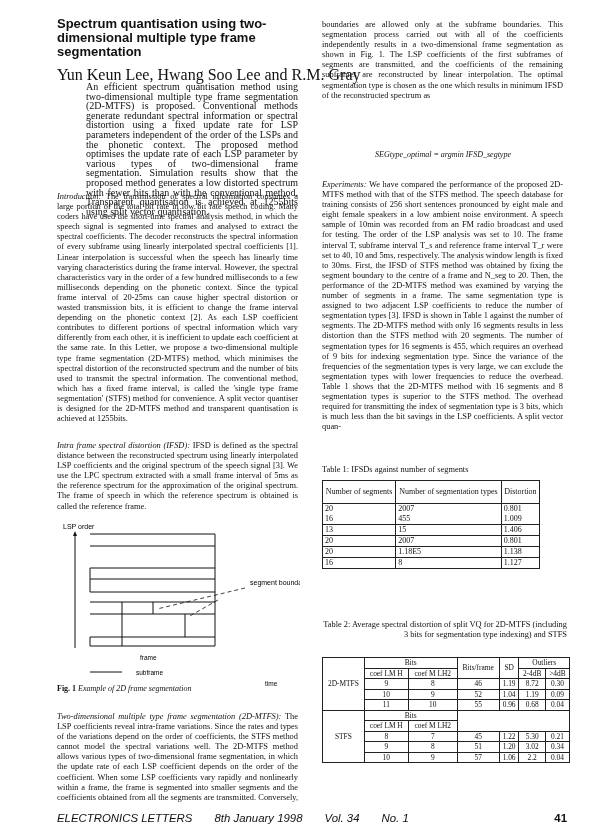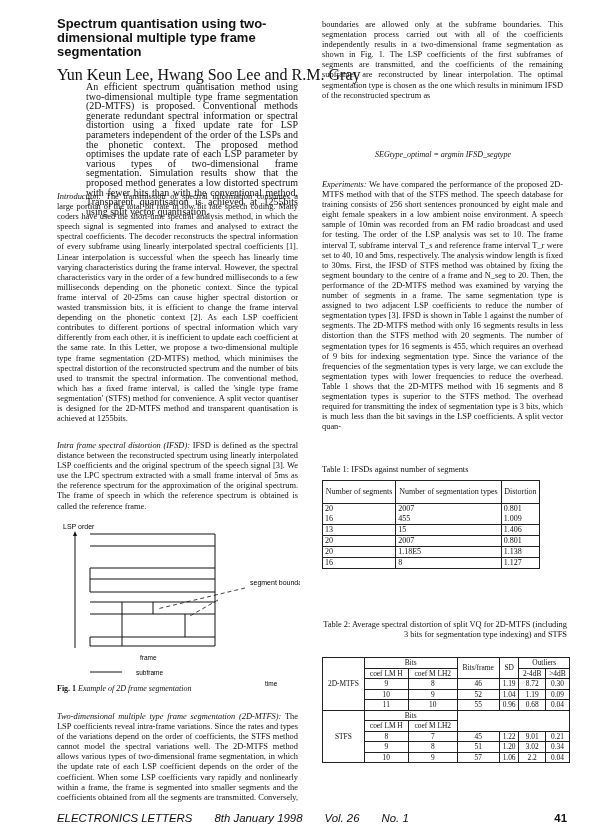--- a/index.html
+++ b/index.html
@@ -186,21 +186,21 @@
   </tr>
   <tr>
     <td>coef LM H</td>
     <td>coef M LH2</td>
   </tr>
   <tr>
         <td>8</td>
         <td>7</td>
         <td>45</td>
         <td>1.22</td>
-        <td>9.01</td>
+        <td>5.30</td>
         <td>0.21</td>
       </tr>
   <tr>
         <td>9</td>
         <td>8</td>
         <td>51</td>
         <td>1.20</td>
         <td>3.02</td>
         <td>0.34</td>
       </tr>
@@ -211,16 +211,16 @@
         <td>1.06</td>
         <td>2.2</td>
         <td>0.04</td>
       </tr>
 </tbody>
   </table>
 
 <div class="footer">
   <span>ELECTRONICS LETTERS</span>
   <span>8th January 1998</span>
-  <span>Vol. 26</span>
+  <span>Vol. 34</span>
   <span>No. 1</span>
   <span class="pg">41</span>
 </div>
 
 </body></html>

